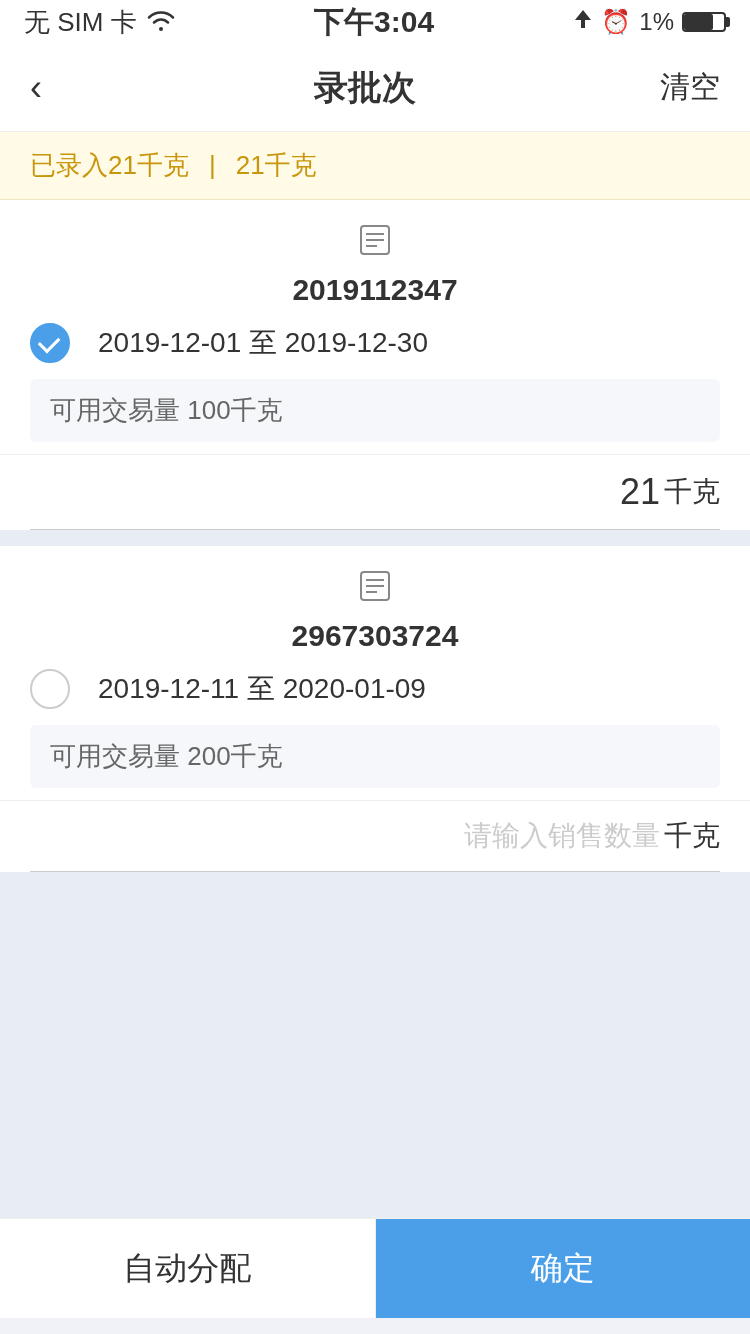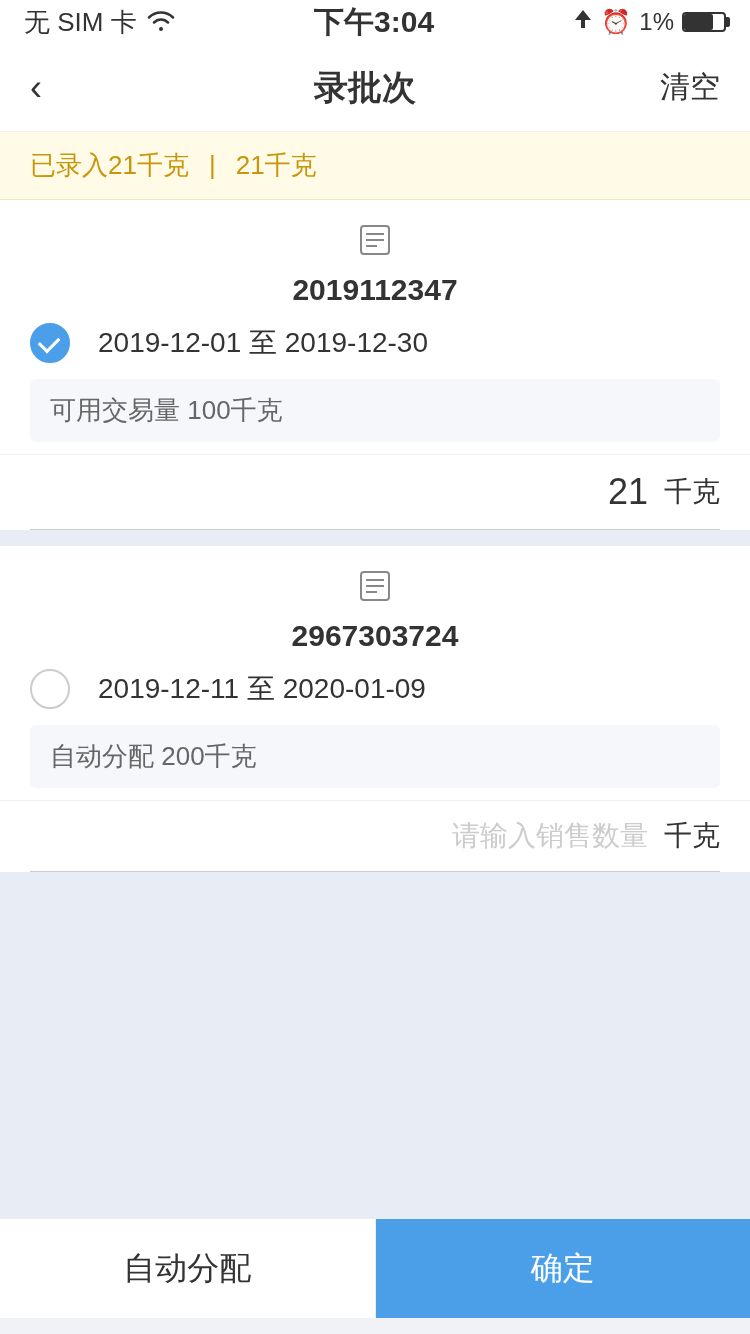--- a/index.html
+++ b/index.html
@@ -154,21 +154,21 @@
       font-size: 26px;
       color: #666;
     }
 
     
     .quantity-row {
       padding: 16px 30px;
       display: flex;
       align-items: center;
       justify-content: flex-end;
-      gap: 16px;
+      gap: 4px;
       border-top: 1px solid #eee;
     }
     .quantity-value {
       font-size: 36px;
       font-weight: 500;
       color: #333;
       text-align: right;
       min-width: 60px;
     }
     .quantity-placeholder {
@@ -315,21 +315,21 @@
           <line x1="7" y1="16" x2="25" y2="16" stroke="#888" stroke-width="2"></line>
           <line x1="7" y1="22" x2="18" y2="22" stroke="#888" stroke-width="2"></line>
         </svg>
       </span>
       <span class="batch-id">2967303724</span>
     </div>
     <div class="batch-date-row">
       <div class="radio-circle"></div>
       <span class="batch-date-text">2019-12-11 至 2020-01-09</span>
     </div>
-    <div class="batch-available">自动分配 200千克</div>
+    <div class="batch-available">可用交易量 200千克</div>
 
     <div class="quantity-row">
       <span class="quantity-placeholder">请输入销售数量</span>
       <span class="quantity-unit">千克</span>
     </div>
     <div class="input-underline"></div>
   </div>
 
   <div class="bottom-space"></div>
 

